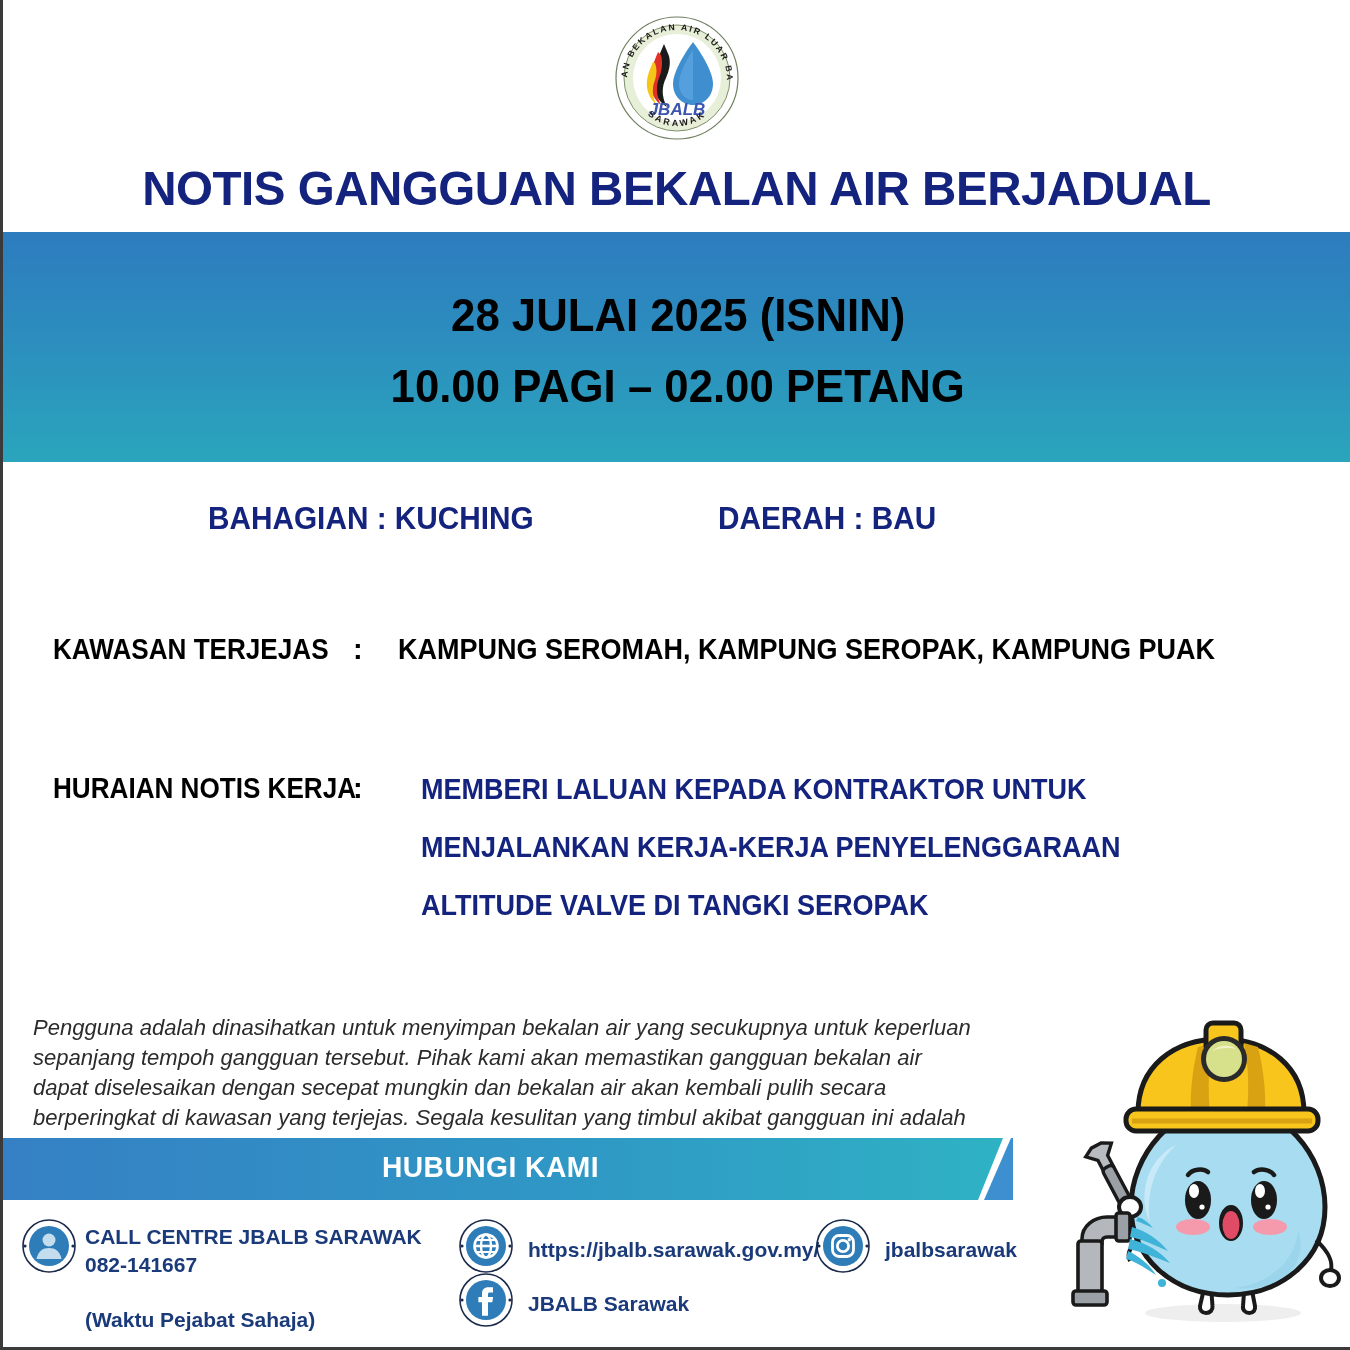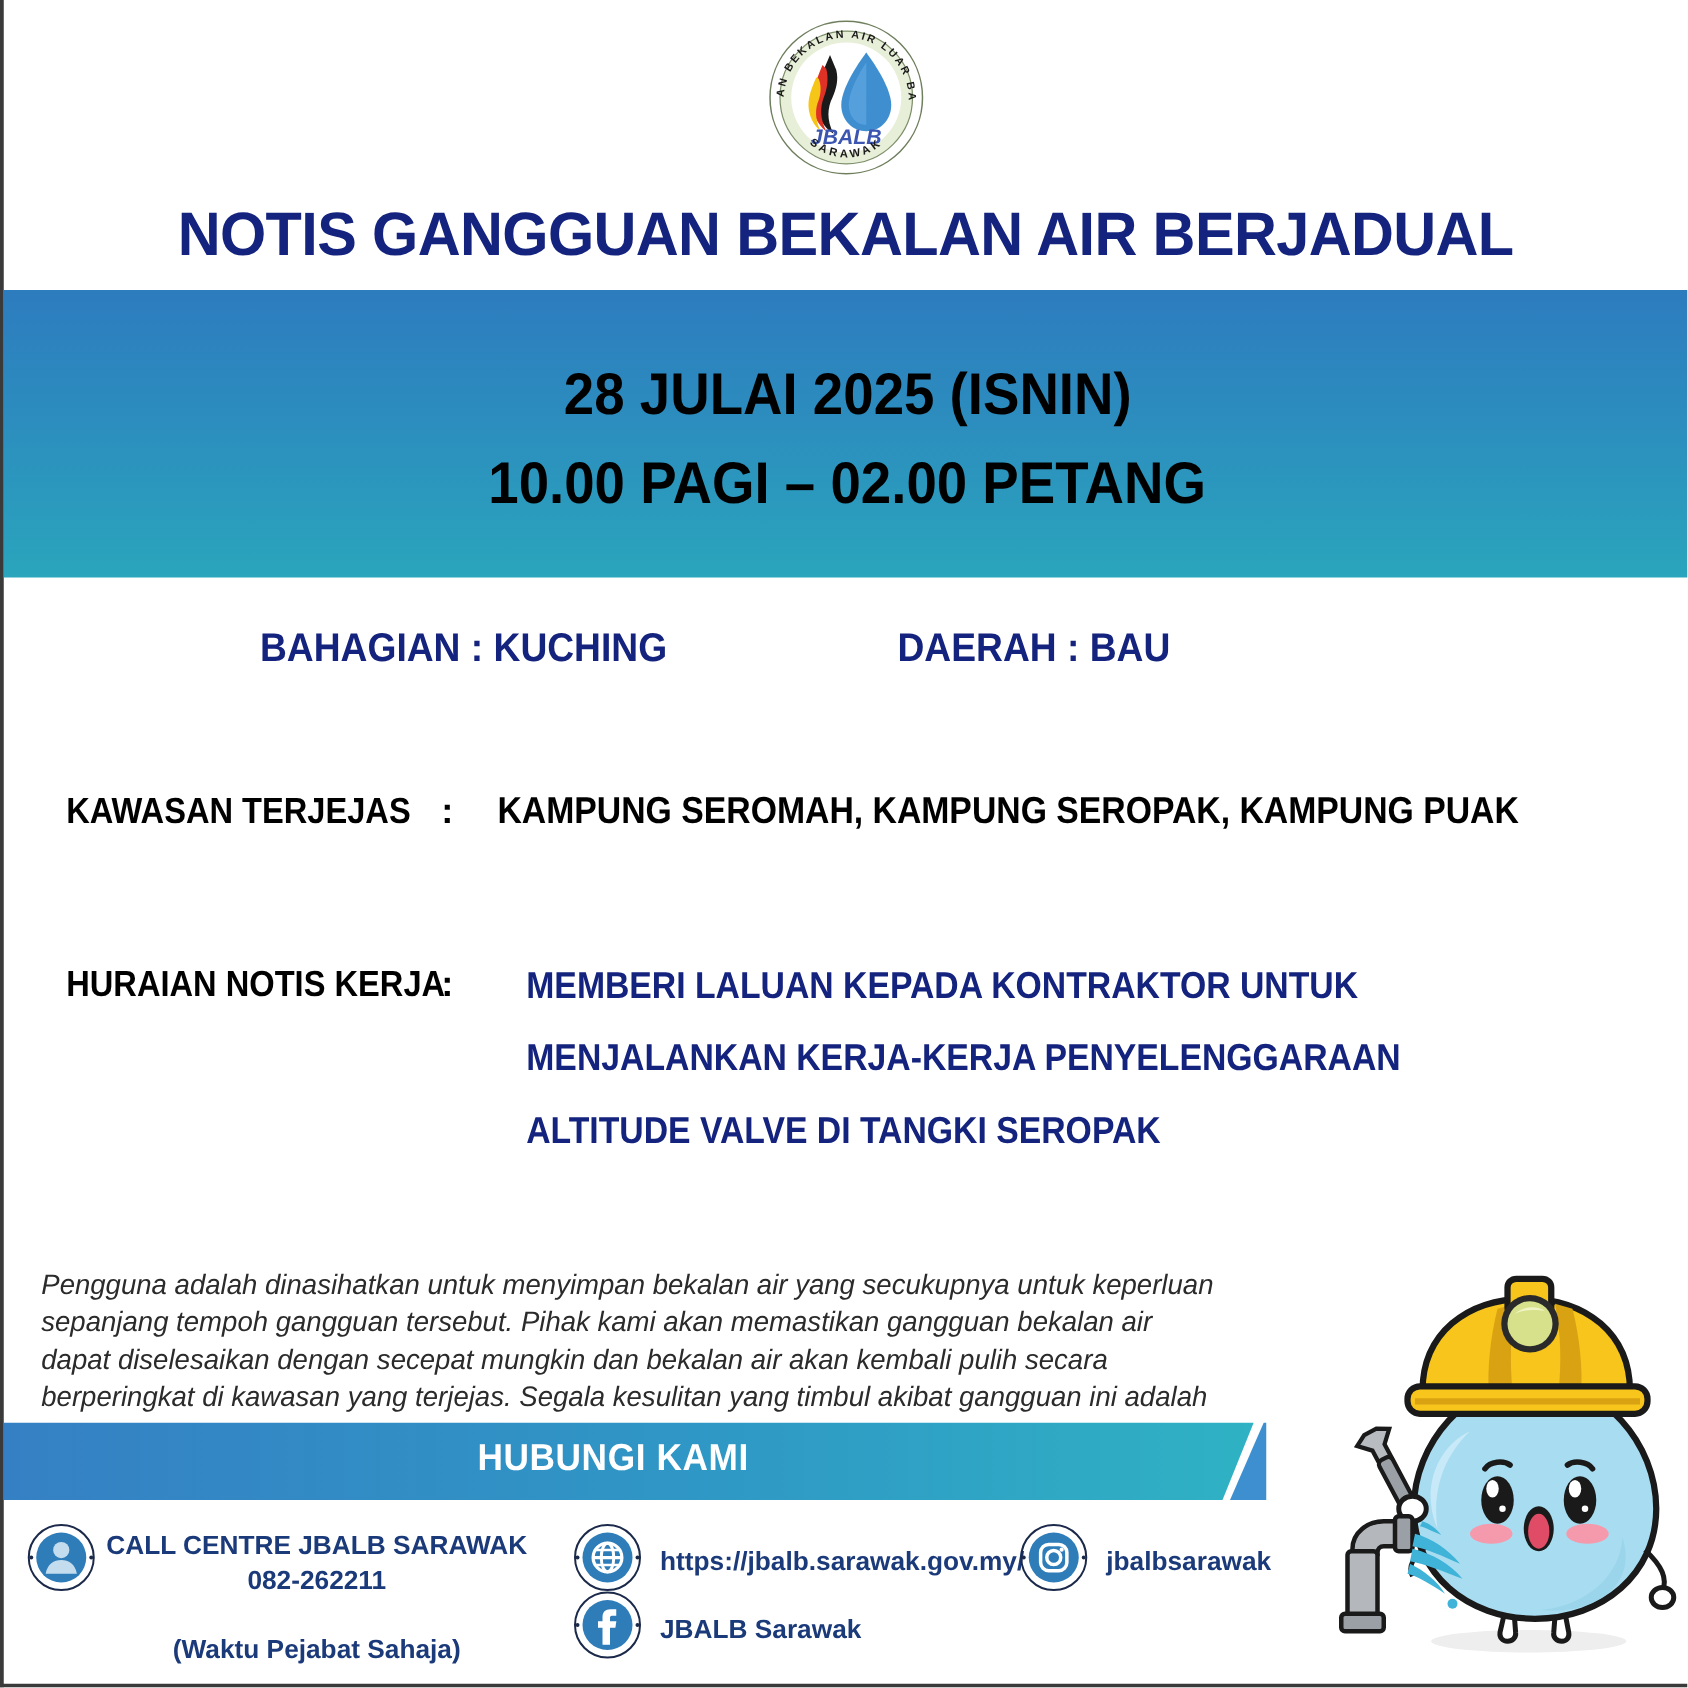--- a/index.html
+++ b/index.html
@@ -179,21 +179,21 @@
   .ci-icon { flex: 0 0 auto; }
   .ci-text {
     color: #1b3a7a;
     font-weight: bold;
     font-size: 21px;
     line-height: 1.32;
     white-space: nowrap;
   }
 
   .ci-call { top: 1218px; left: 18px; }
-  .ci-call .ci-text { margin-left: 8px; margin-top: 5px; text-align: center; }
+  .ci-call .ci-text { margin-left: 8px; margin-top: 5px; }
 
   .ci-web  { top: 1218px; left: 455px; }
   .ci-web .ci-text { margin-left: 14px; margin-top: 18px; font-size: 21px; }
 
   .ci-fb   { top: 1272px; left: 455px; }
   .ci-fb .ci-text { margin-left: 14px; margin-top: 18px; }
 
   .ci-ig   { top: 1218px; left: 812px; }
   .ci-ig .ci-text { margin-left: 14px; margin-top: 18px; }
 
@@ -291,21 +291,21 @@
         <circle cx="28" cy="28" r="26" fill="none" stroke="#1b2a4a" stroke-width="1.6"></circle>
         <circle cx="4" cy="28" r="1.6" fill="#1b2a4a"></circle>
         <circle cx="52" cy="28" r="1.6" fill="#1b2a4a"></circle>
         <circle cx="28" cy="28" r="20" fill="#2e7cb8"></circle>
         <circle cx="28" cy="22" r="6.5" fill="#c3ddef"></circle>
         <path d="M15.5 41 C17 33 22 30 28 30 C34 30 39 33 40.5 41 Z" fill="#c3ddef"></path>
       </svg>
     </span>
     <span class="ci-text">
       <span>CALL CENTRE JBALB SARAWAK</span><br>
-      <span>082-262211</span><br>
+      <span>082-141667</span><br>
       <br>
       <span>(Waktu Pejabat Sahaja)</span>
     </span>
   </div>
 
   <div class="contact-item ci-web">
     <span class="ci-icon">
       <svg width="56" height="56" viewBox="0 0 56 56" xmlns="http://www.w3.org/2000/svg">
         <circle cx="28" cy="28" r="26" fill="none" stroke="#1b2a4a" stroke-width="1.6"></circle>
         <circle cx="4" cy="28" r="1.6" fill="#1b2a4a"></circle>

